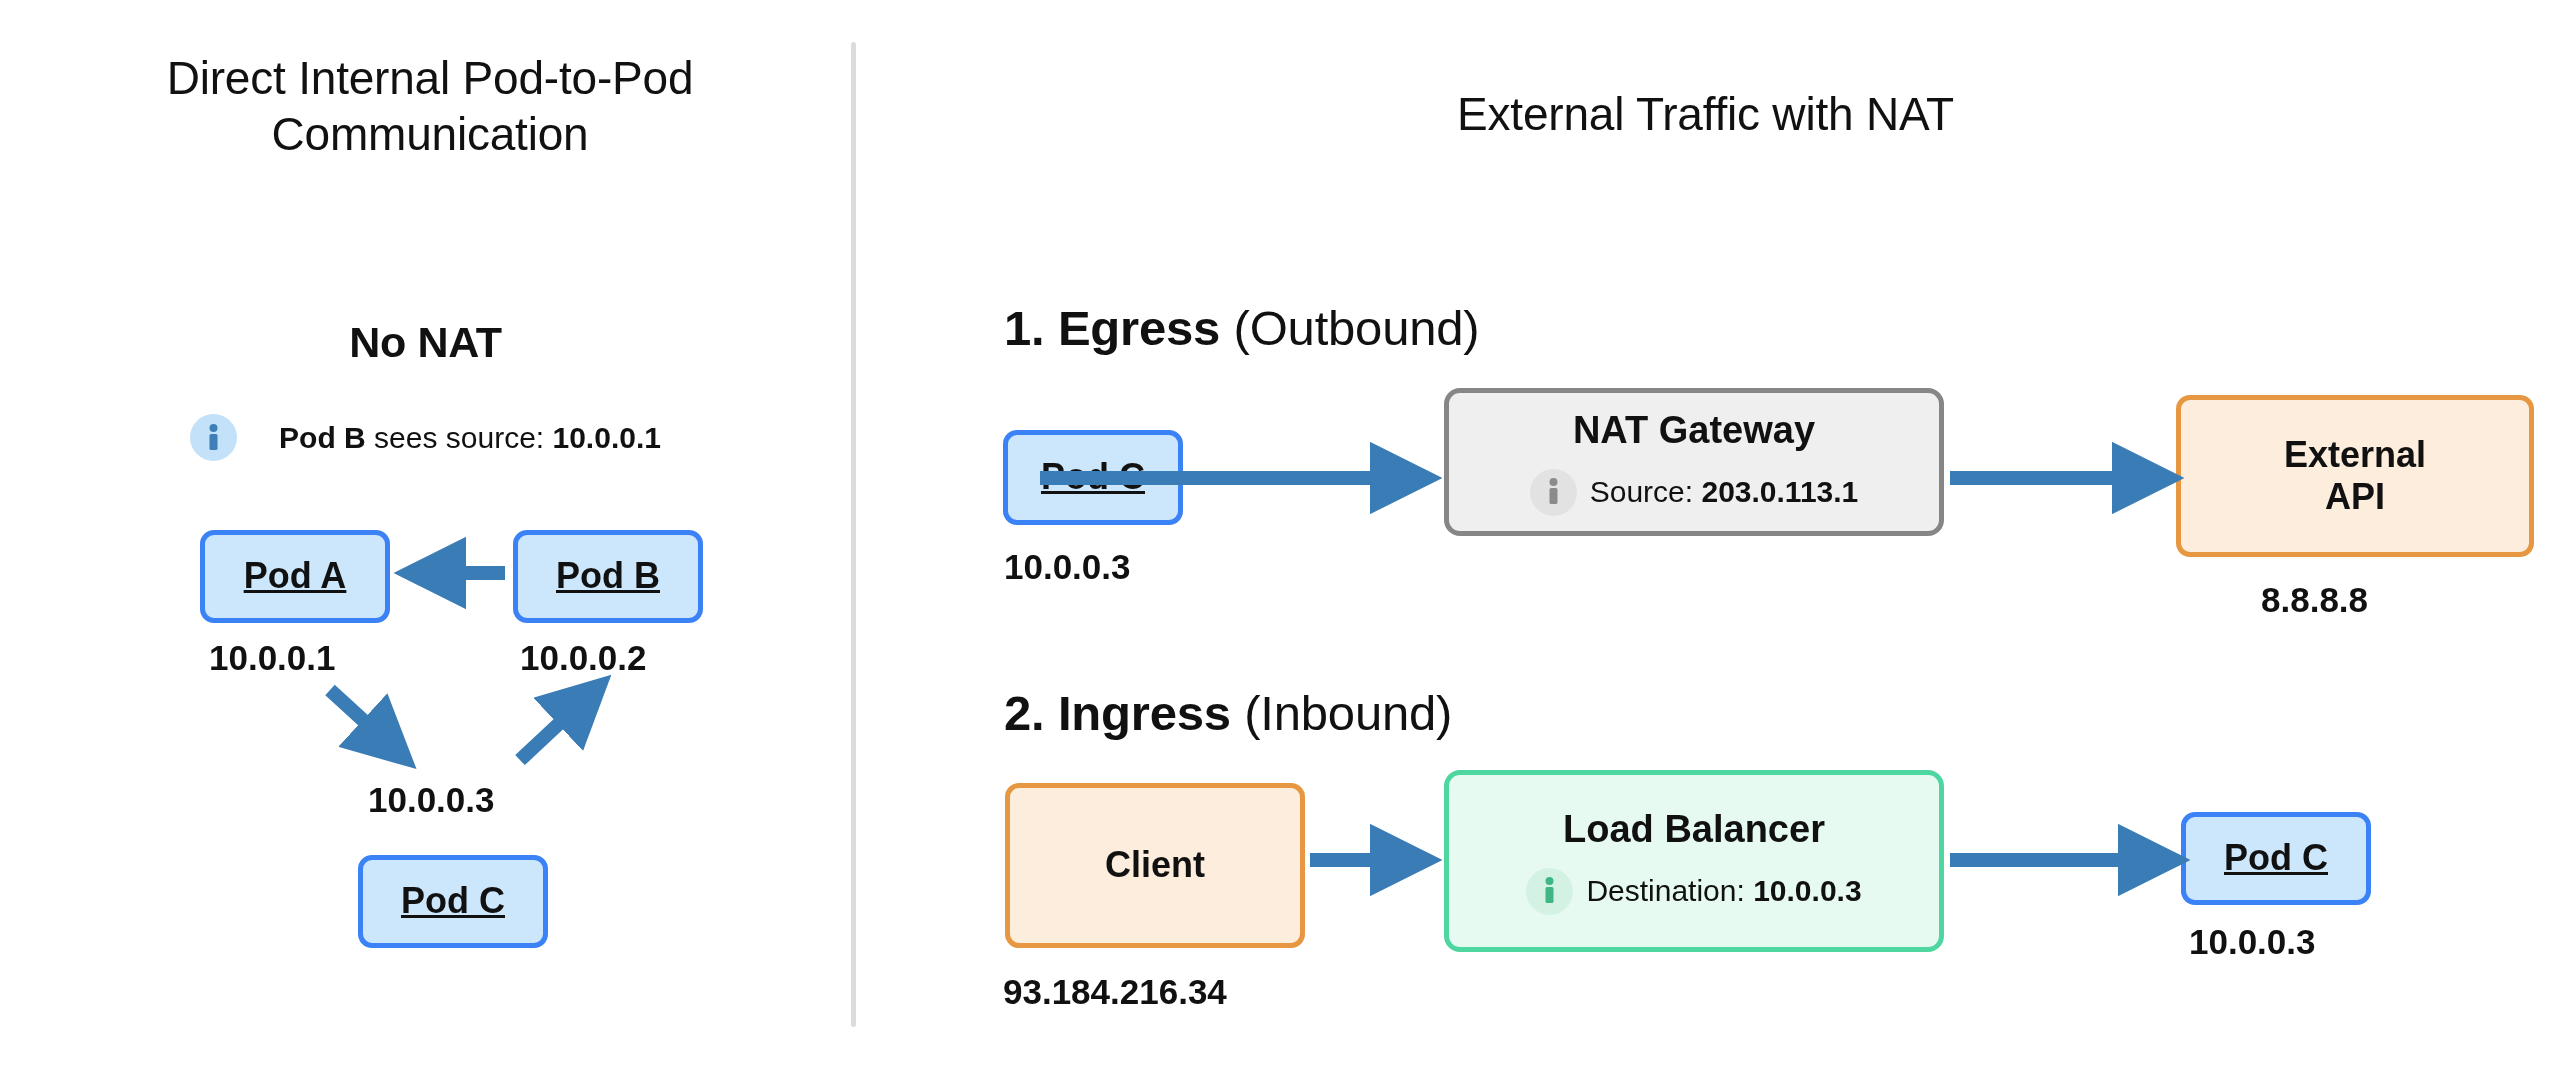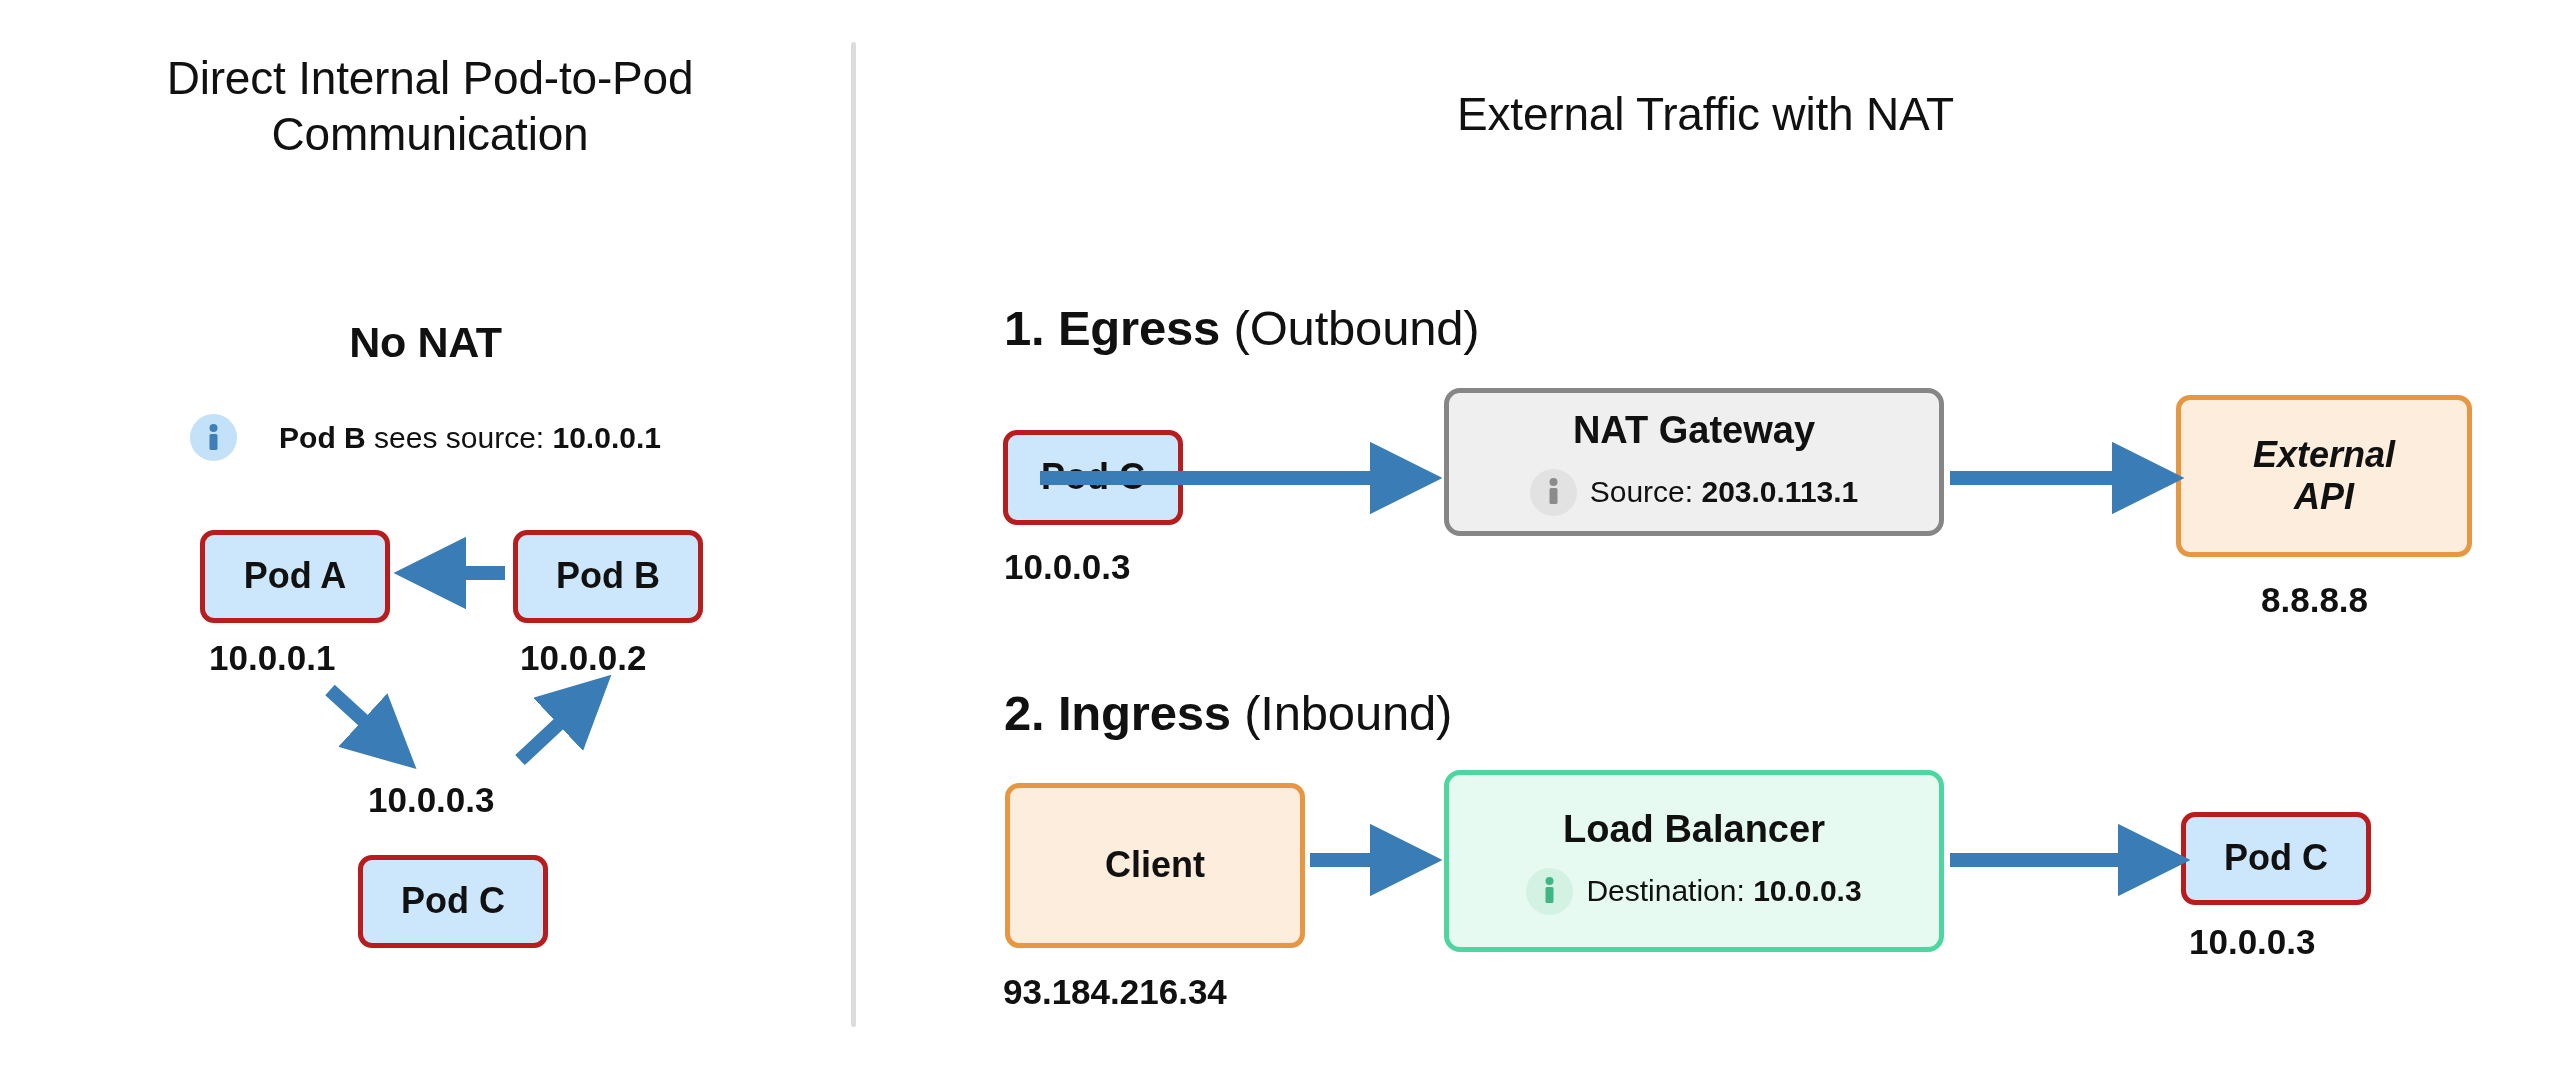--- a/index.html
+++ b/index.html
@@ -92,21 +92,21 @@
   .node {
     position: absolute;
     display: flex;
     flex-direction: column;
     align-items: center;
     justify-content: center;
     border-radius: 14px;
     text-align: center;
     font-weight: 700;
   }
-  .node.blue   { background: #cce6fb; border: 5px solid #b91c1c; }
+  .node.blue   { background: #cce6fb; border: 5px solid #3b82f6; text-decoration: underline; }
   .node.orange { background: #fceddd; border: 5px solid #e79742; }
   .node.green  { background: #e6faf1; border: 5px solid #4ed6a1; }
   .node.gray   { background: #efefef; border: 5px solid #868686; }
 
   .node .node-label { font-size: 36px; font-weight: 700; line-height: 1.18; color: #111111; }
 
   .ip-label {
     position: absolute;
     font-size: 35px;
     font-weight: 700;
@@ -143,21 +143,21 @@
   #ip-egress-pod-c { left: 153px; top: 547px; }
 
   #nat-gateway {
     left: 593px; top: 388px; width: 500px; height: 148px;
     border-radius: 16px;
     justify-content: center;
     gap: 16px;
   }
   #nat-gateway .node-label { font-size: 38px; }
 
-  #external-api { left: 1325px; top: 395px; width: 296px; height: 162px; font-style: italic; }
+  #external-api { left: 1325px; top: 395px; width: 358px; height: 162px; }
   #ip-external-api { left: 1410px; top: 580px; }
 
   
   #client-box { left: 154px; top: 783px; width: 300px; height: 165px; }
   #ip-client { left: 152px; top: 972px; }
 
   #load-balancer {
     left: 593px; top: 770px; width: 500px; height: 182px;
     border-radius: 16px;
     justify-content: center;

